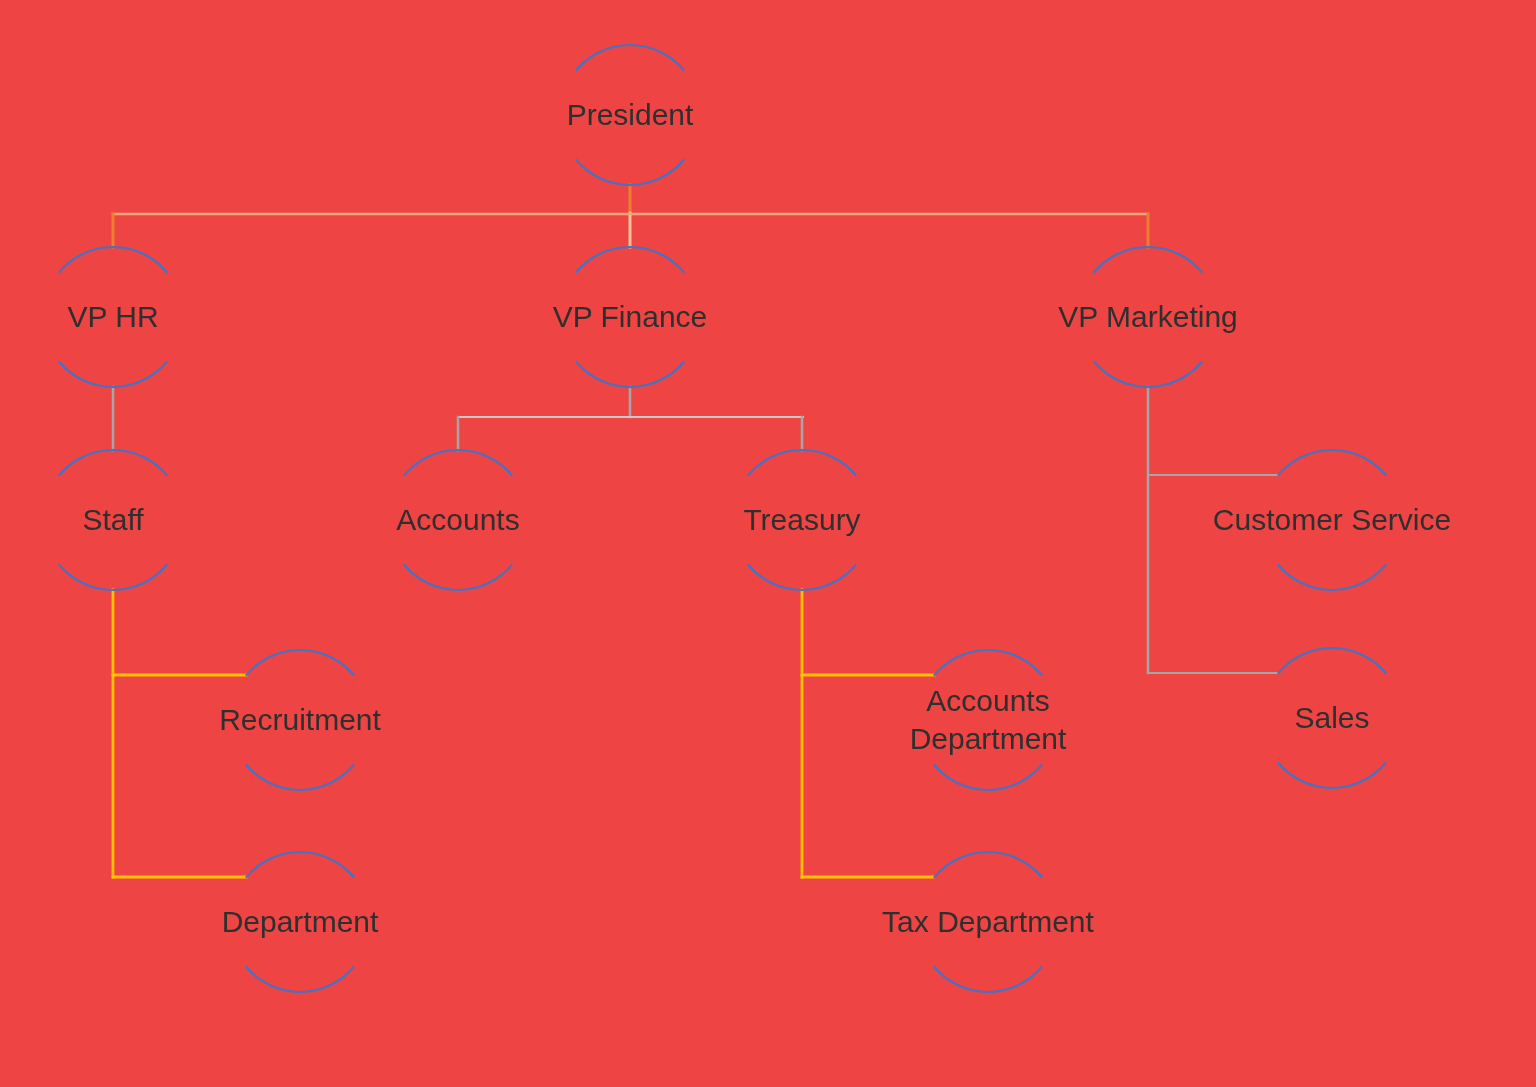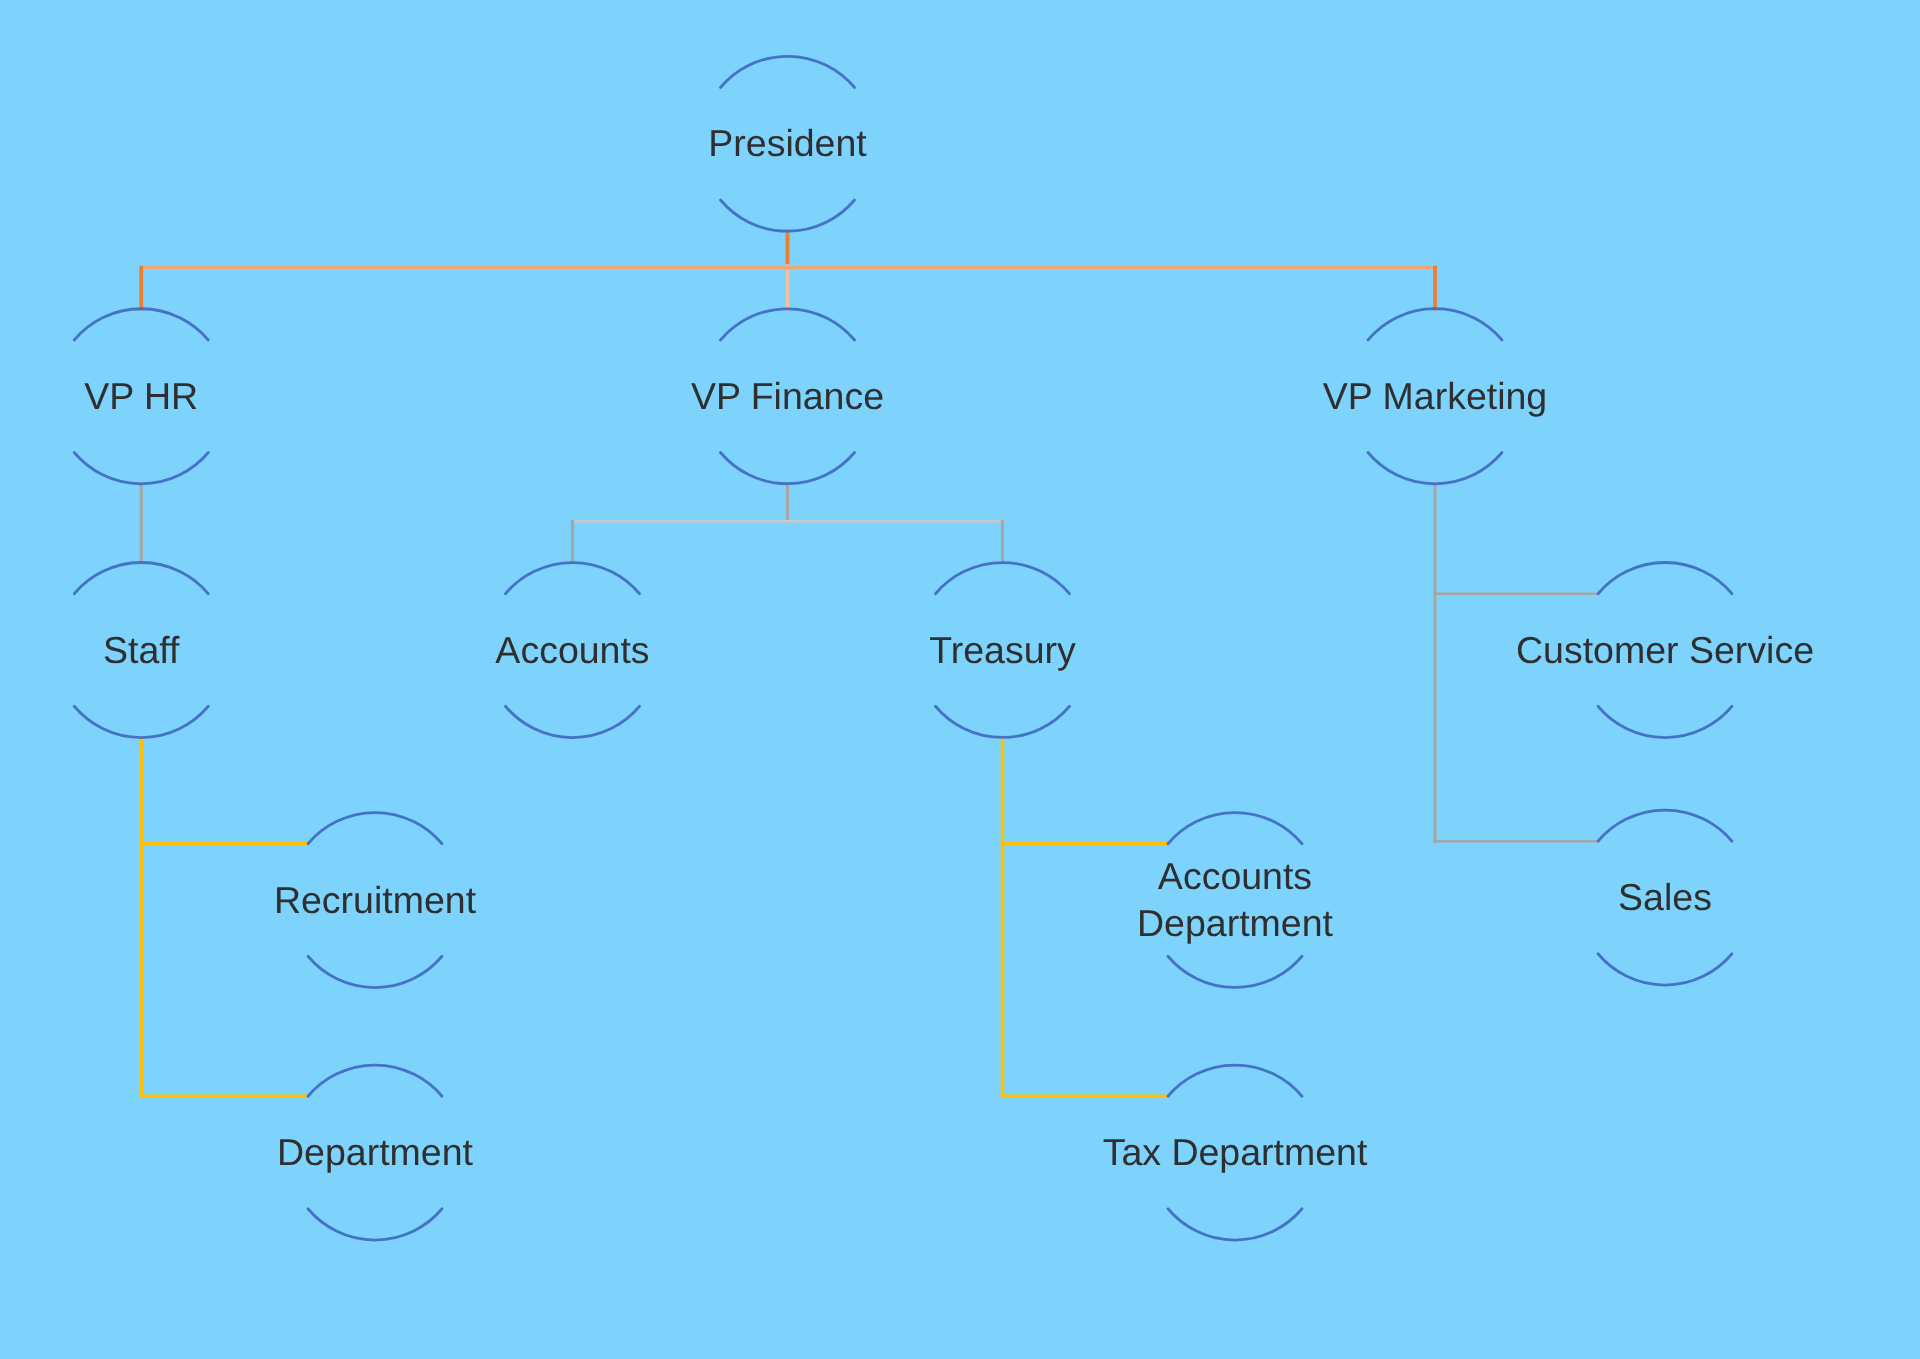--- a/index.html
+++ b/index.html
@@ -4,21 +4,21 @@
 <style>
   html, body {
     margin: 0;
     padding: 0;
     background: #ffffff;
   }
   .stage {
     position: relative;
     width: 1536px;
     height: 1087px;
-    background: #7dd3fc;
+    background: #ef4444;
     overflow: hidden;
     font-family: "Liberation Sans", sans-serif;
   }
   #org-svg {
     display: block;
   }
   #org-svg text {
     font-family: "Liberation Sans", sans-serif;
     font-weight: 400;
   }

